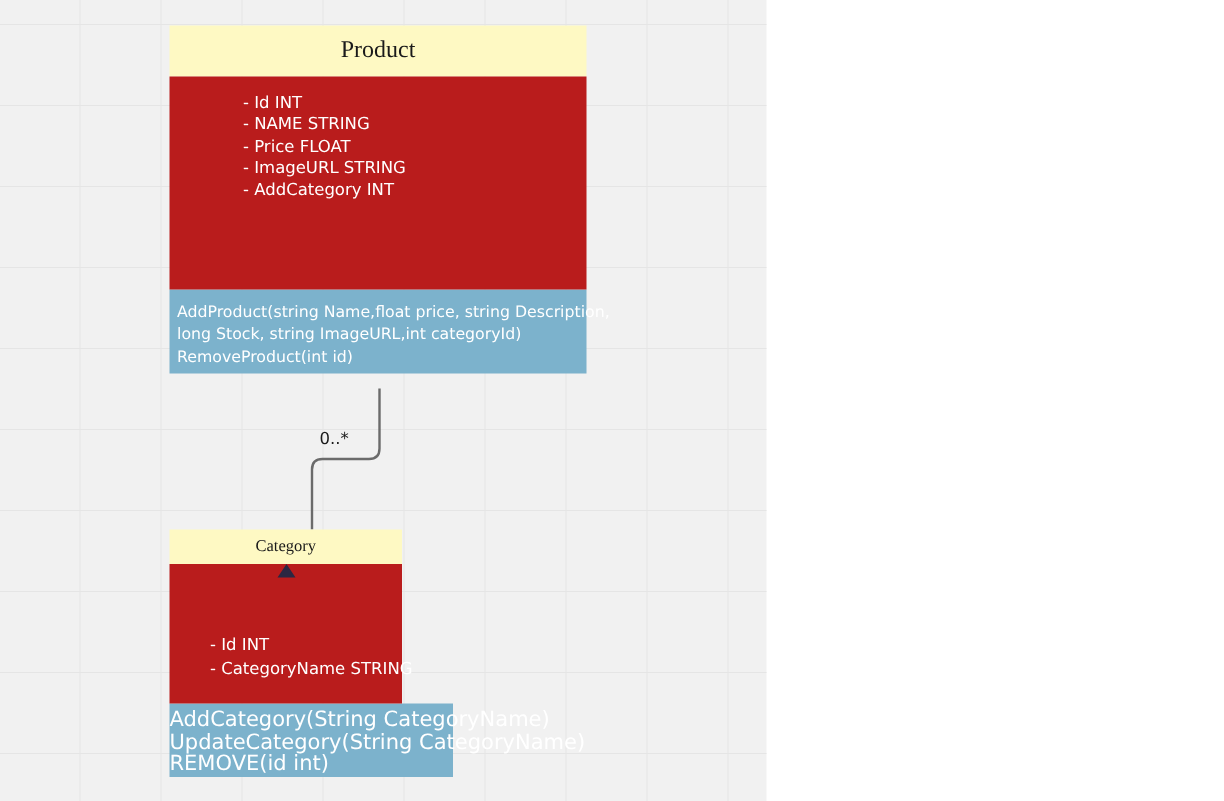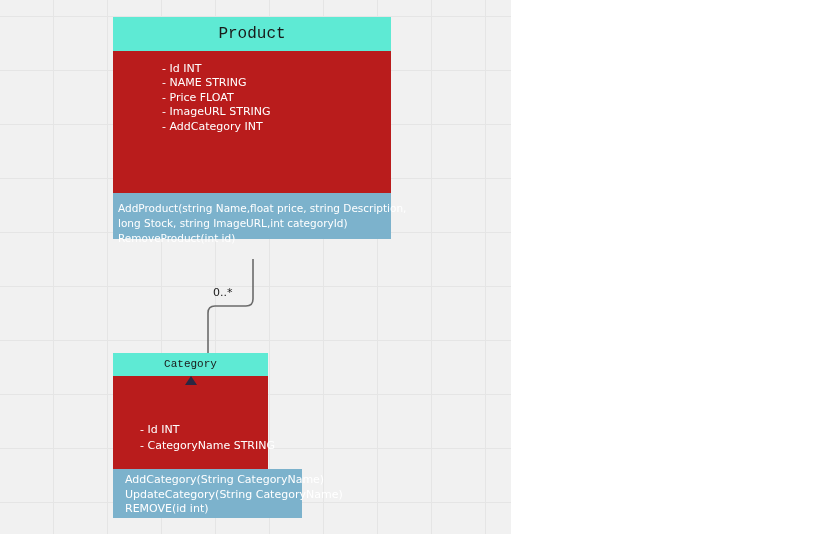--- a/index.html
+++ b/index.html
@@ -49,24 +49,24 @@
     white-space: nowrap;
   }
 
   
   .class-box {
     position: absolute;
     box-sizing: border-box;
   }
 
   .class-header {
-    background: #5eead4;
+    background: #fef9c3;
     color: #1a1a1a;
     text-align: center;
-    font-family: Liberation Mono, monospace;
+    font-family: Liberation Serif, serif;
     box-sizing: border-box;
   }
 
   .class-body {
     background: #b91c1c;
     color: #ffffff;
     box-sizing: border-box;
     position: relative;
   }
 
@@ -98,21 +98,21 @@
   }
   #product-box .class-body {
     height: 142px;
     padding: 11px 0 0 49px;
   }
   #product-box .attr-line {
     font-size: 11px;
     line-height: 14.4px;
   }
   #product-box .class-methods {
-    height: 46px;
+    height: 56px;
     padding: 8px 0 0 5px;
   }
   #product-box .method-line {
     font-size: 10.5px;
     line-height: 15px;
   }
 
   
   #category-box { left: 113px; top: 353px; width: 155px; }
   #category-box .class-header {
@@ -127,23 +127,22 @@
   #category-box .attr-line {
     font-size: 11px;
     line-height: 15.5px;
   }
   #category-box .class-methods {
     height: 49px;
     width: 189px;
     padding: 4px 0 0 0;
   }
   #category-box .method-line {
-    font-size: 11px;
+    font-size: 14px;
     line-height: 14.7px;
-    padding-left: 12px;
   }
 
   
   .arrowhead {
     position: absolute;
     left: 50%;
     top: 0px;
     margin-left: -6px;
     width: 0;
     height: 0;

